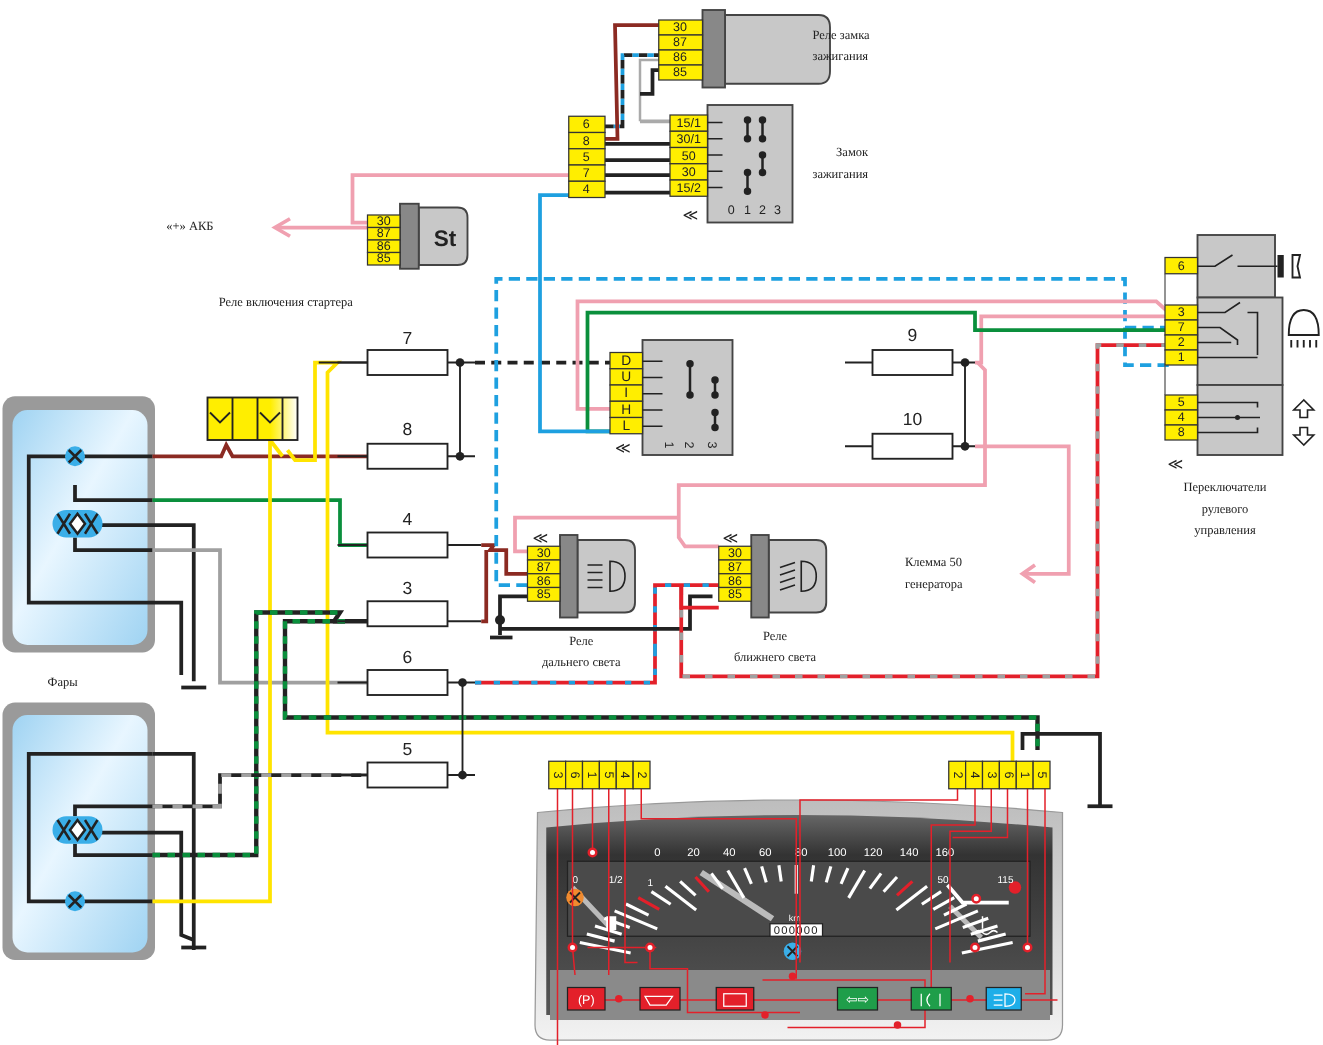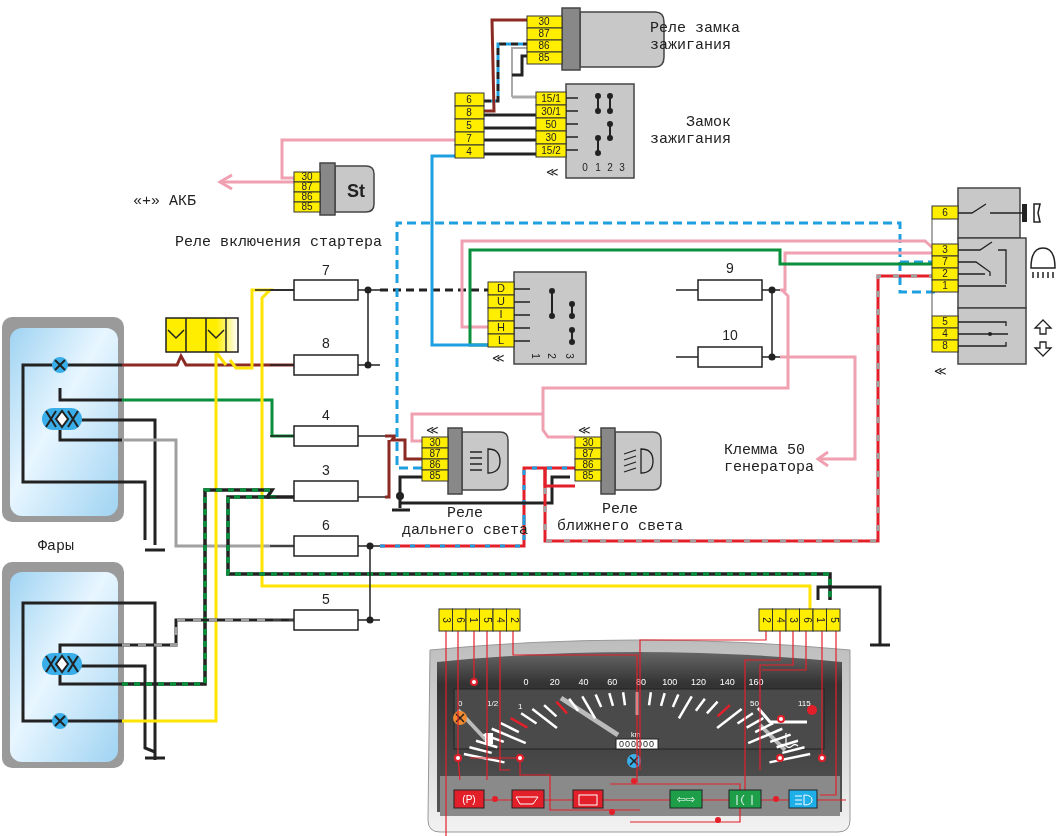--- a/index.html
+++ b/index.html
@@ -1,18 +1,18 @@
 <!DOCTYPE html>
 <html><head>
 <meta charset="utf-8">
 <style>
   html,body{margin:0;padding:0;background:#fff;}
   #stage{position:relative;width:1058px;height:836px;overflow:hidden;background:#fff;font-family:"Liberation Sans",sans-serif;}
   svg{position:absolute;left:0;top:0;}
-  .lbl{position:absolute;font-family:Liberation Mono, monospace;font-size:15px;color:#222;line-height:17px;}
+  .lbl{position:absolute;font-family:Liberation Serif, serif;font-size:10px;color:#222;line-height:17px;}
   .c{text-align:center;}
   text{font-family:"Liberation Sans",sans-serif;}
   .pin{font-size:10px;fill:#222;text-anchor:middle;dominant-baseline:middle;}
   .num{font-size:14px;fill:#222;text-anchor:middle;}
 </style>
 </head>
 <body>
 
 <div id="stage">
 <svg width="1058" height="836" viewBox="0 0 1058 836">
@@ -588,22 +588,27 @@
 </svg>
 
 <div class="lbl" style="left:650px;top:20px;">
   <div>Реле замка</div>
   <div>зажигания</div>
 </div>
 <div class="lbl" style="left:650px;top:114px;text-align:right;">
   <div>Замок</div>
   <div>зажигания</div>
 </div>
-<div class="lbl" style="left:133px;top:173px;margin-top:20px;">«+» АКБ</div>
+<div class="lbl" style="left:133px;top:173px;">«+» АКБ</div>
 <div class="lbl" style="left:175px;top:234px;">Реле включения стартера</div>
+<div class="lbl c" style="left:905px;top:382px;width:150px;">
+  <div>Переключатели</div>
+  <div>рулевого</div>
+  <div>управления</div>
+</div>
 <div class="lbl c" style="left:395px;top:505px;width:140px;">
   <div>Реле</div>
   <div>дальнего света</div>
 </div>
 <div class="lbl c" style="left:550px;top:501px;width:140px;">
   <div>Реле</div>
   <div>ближнего света</div>
 </div>
 <div class="lbl" style="left:724px;top:442px;">
   <div>Клемма 50</div>

